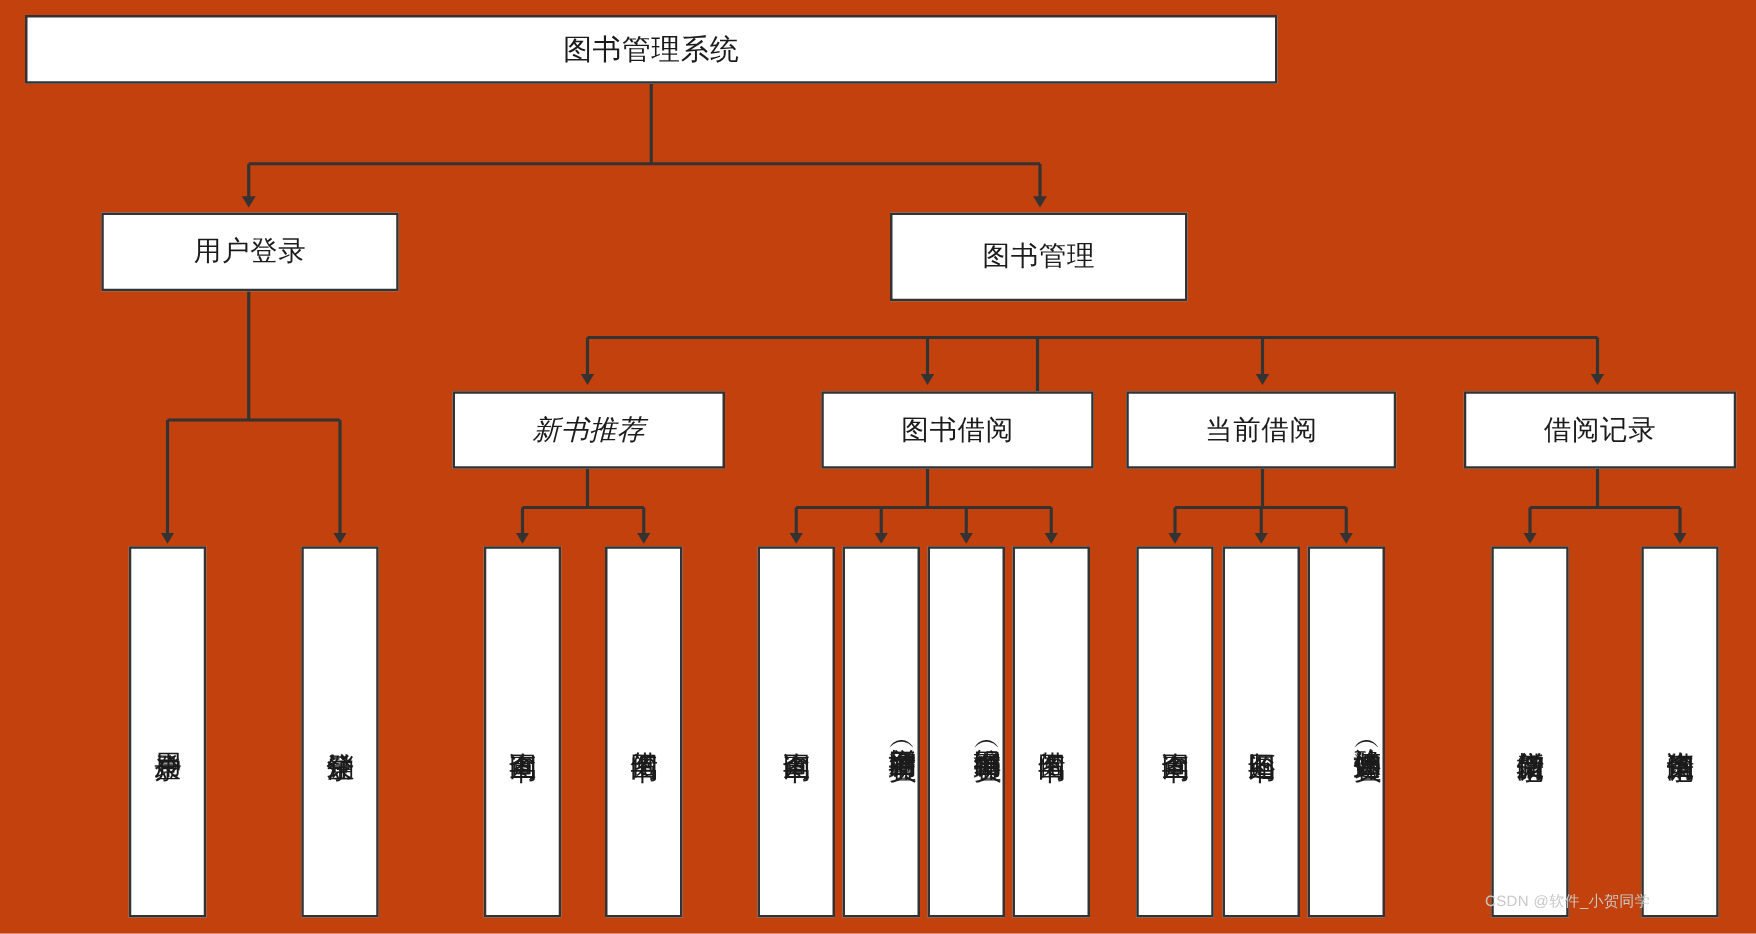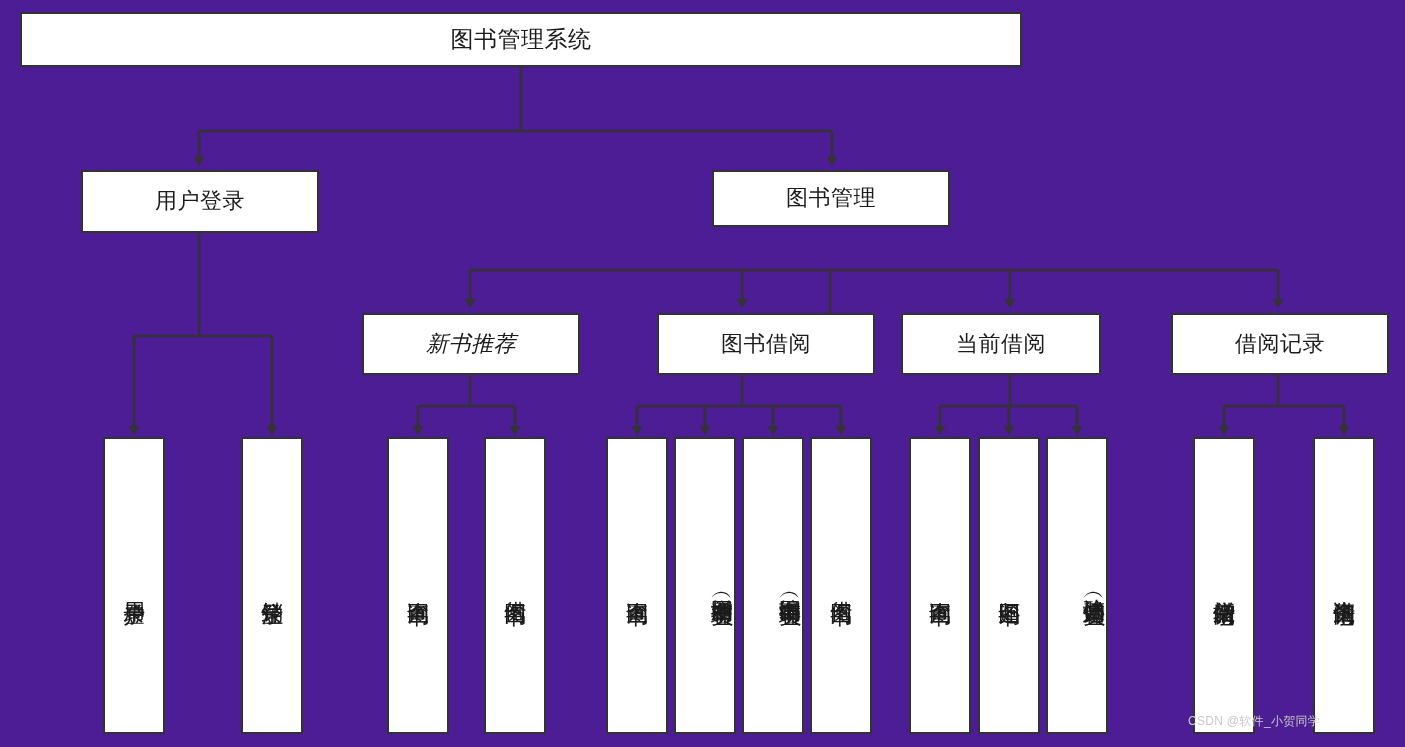--- a/index.html
+++ b/index.html
@@ -7,21 +7,21 @@
     padding: 0;
     background: #ffffff;
   }
   body {
     font-family: "Liberation Sans", "DejaVu Sans", sans-serif;
   }
   #canvas {
     position: relative;
     width: 1405px;
     height: 747px;
-    background: #4c1d95;
+    background: #c2410c;
     overflow: hidden;
   }
   svg.edges {
     position: absolute;
     left: 0;
     top: 0;
     width: 1405px;
     height: 747px;
     pointer-events: none;
   }
@@ -115,25 +115,25 @@
       <path d="M1278,375 L1278,406"></path>
       <path d="M1224,406 L1344,406"></path>
       <path d="M1224,406 L1224,427" marker-end="url(#arrow)"></path>
       <path d="M1344,406 L1344,427" marker-end="url(#arrow)"></path>
     </g>
   </svg>
 
   <div class="node horiz root" style="left:20px; top:12px; width:1002px; height:55px;">图书管理系统</div>
 
   <div class="node horiz" style="left:81px; top:170px; width:238px; height:63px;">用户登录</div>
-  <div class="node horiz" style="left:712px; top:170px; width:238px; height:57px;">图书管理</div>
+  <div class="node horiz" style="left:712px; top:170px; width:238px; height:71px;">图书管理</div>
 
   <div class="node horiz" style="left:362px; top:313px; width:218px; height:62px;font-style:italic;">新书推荐</div>
   <div class="node horiz" style="left:632px; top:313px; width:218px; height:62px;margin-left:25px;">图书借阅</div>
-  <div class="node horiz" style="left:901px; top:313px; width:200px; height:62px;">当前借阅</div>
+  <div class="node horiz" style="left:901px; top:313px; width:216px; height:62px;">当前借阅</div>
   <div class="node horiz" style="left:1171px; top:313px; width:218px; height:62px;">借阅记录</div>
 
   <div class="node vert" style="left:103px; top:437px; width:62px; height:297px;">用户登录</div>
   <div class="node vert" style="left:241px; top:437px; width:62px; height:297px;">注销登录</div>
 
   <div class="node vert" style="left:387px; top:437px; width:62px; height:297px;">查询图书</div>
   <div class="node vert" style="left:484px; top:437px; width:62px; height:297px;">借阅图书</div>
 
   <div class="node vert" style="left:606px; top:437px; width:62px; height:297px;">查询图书</div>
   <div class="node vert tall" style="left:674px; top:437px; width:62px; height:297px;">新增图书（管理员）</div>

